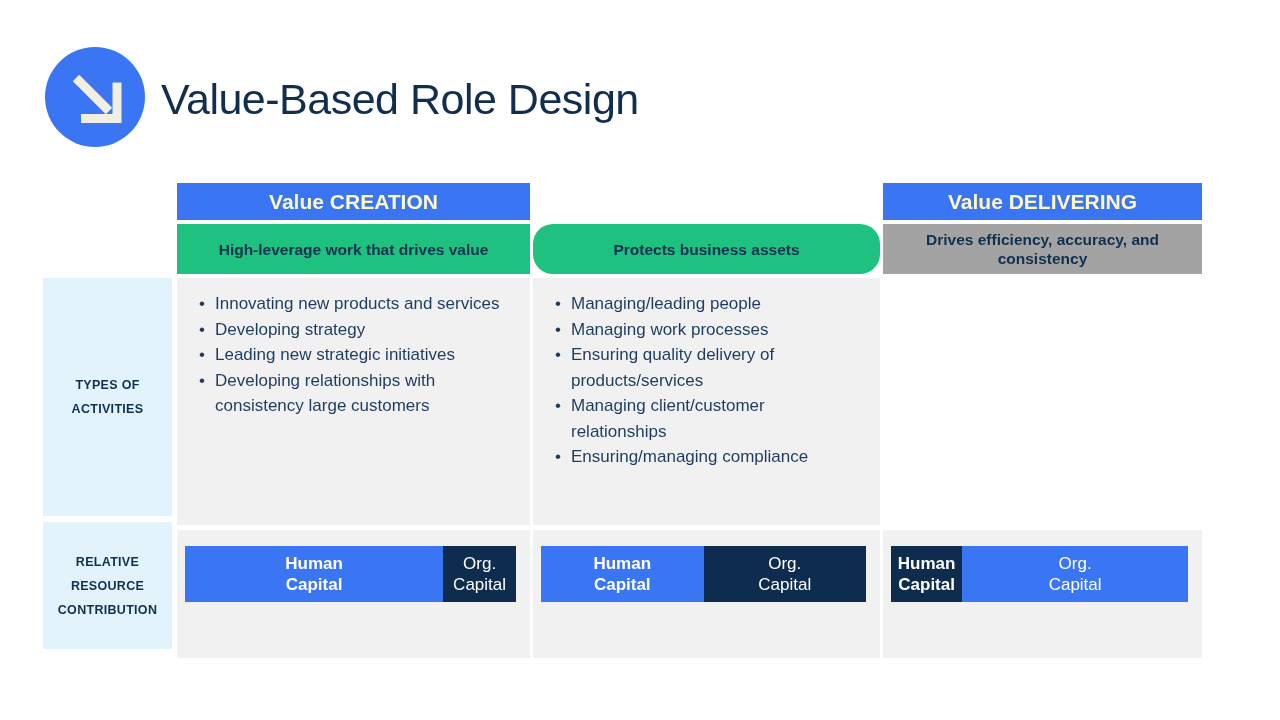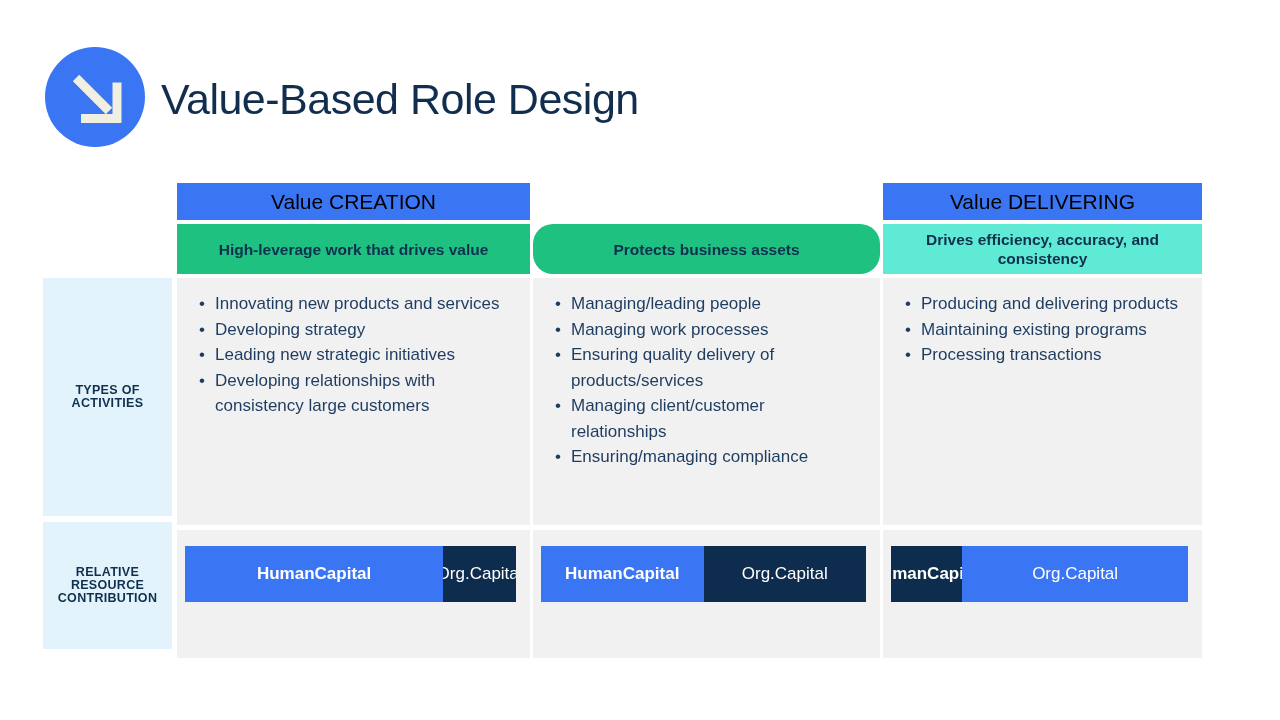--- a/index.html
+++ b/index.html
@@ -39,23 +39,23 @@
   .col { position: absolute; top: 0; height: 720px; }
   .col.c1 { left: 177px; width: 353px; }
   .col.c2 { left: 533px; width: 347px; }
   .col.c3 { left: 883px; width: 319px; }
 
   .col-header {
     position: absolute;
     left: 0; right: 0;
     top: 183px; height: 37px;
     background: #3A76F4;
-    color: #000000;
+    color: #fef9c3;
     font-size: 21px;
-    font-weight: 400;
+    font-weight: 700;
     display: flex;
     align-items: center;
     justify-content: center;
   }
   .col-subheader {
     position: absolute;
     left: 0; right: 0;
     top: 224px; height: 50px;
     background: #1EC180;
     color: #10304F;
@@ -103,40 +103,41 @@
   }
   .bar {
     position: absolute;
     left: 8px; right: 14px;
     top: 16px; height: 56px;
     display: flex;
   }
   .bar-seg {
     height: 100%;
     display: flex;
+    flex-direction: column;
     align-items: center;
     justify-content: center;
     color: #ffffff;
     font-size: 17px;
     line-height: 21.5px;
     text-align: center;
     overflow: hidden;
   }
   .bar-seg.bold { font-weight: 700; }
   .bar-seg span { display: block; white-space: nowrap; }
 
   
   .row-label {
     position: absolute;
     left: 43px;
     width: 129px;
     background: #E2F3FC;
     color: #10304F;
     font-size: 12.5px;
-    line-height: 13px;
+    line-height: 24px;
     font-weight: 700;
     letter-spacing: 0.3px;
     text-align: center;
     display: flex;
     align-items: center;
     justify-content: center;
     padding: 0 12px;
     box-sizing: border-box;
   }
   .row-label.activities { top: 278px; height: 238px; }
@@ -204,28 +205,21 @@
         <div class="bar-seg" style="background-color: rgb(13, 44, 78); width: 50%;">
           <span>Org.</span>
           <span>Capital</span>
         </div>
       </div>
     </div>
   </div>
 
   <div class="col c3">
     <div class="col-header" style="background-color: rgb(58, 118, 244);">Value DELIVERING</div>
-    <div class="col-subheader" style="background-color: #5eead4;">Drives efficiency, accuracy, and consistency</div>
-    <div class="col-body">
-      <ul class="activity-list">
-          <li>Producing and delivering products</li>
-          <li>Maintaining existing programs</li>
-          <li>Processing transactions</li>
-        </ul>
-    </div>
+    <div class="col-subheader" style="background-color: #a3a3a3;">Drives efficiency, accuracy, and consistency</div>
     <div class="col-bottom">
       <div class="bar">
         <div class="bar-seg bold" style="background-color: rgb(13, 44, 78); width: 24%;">
           <span>Human</span>
           <span>Capital</span>
         </div>
         <div class="bar-seg" style="background-color: rgb(58, 118, 244); width: 76%;">
           <span>Org.</span>
           <span>Capital</span>
         </div>

